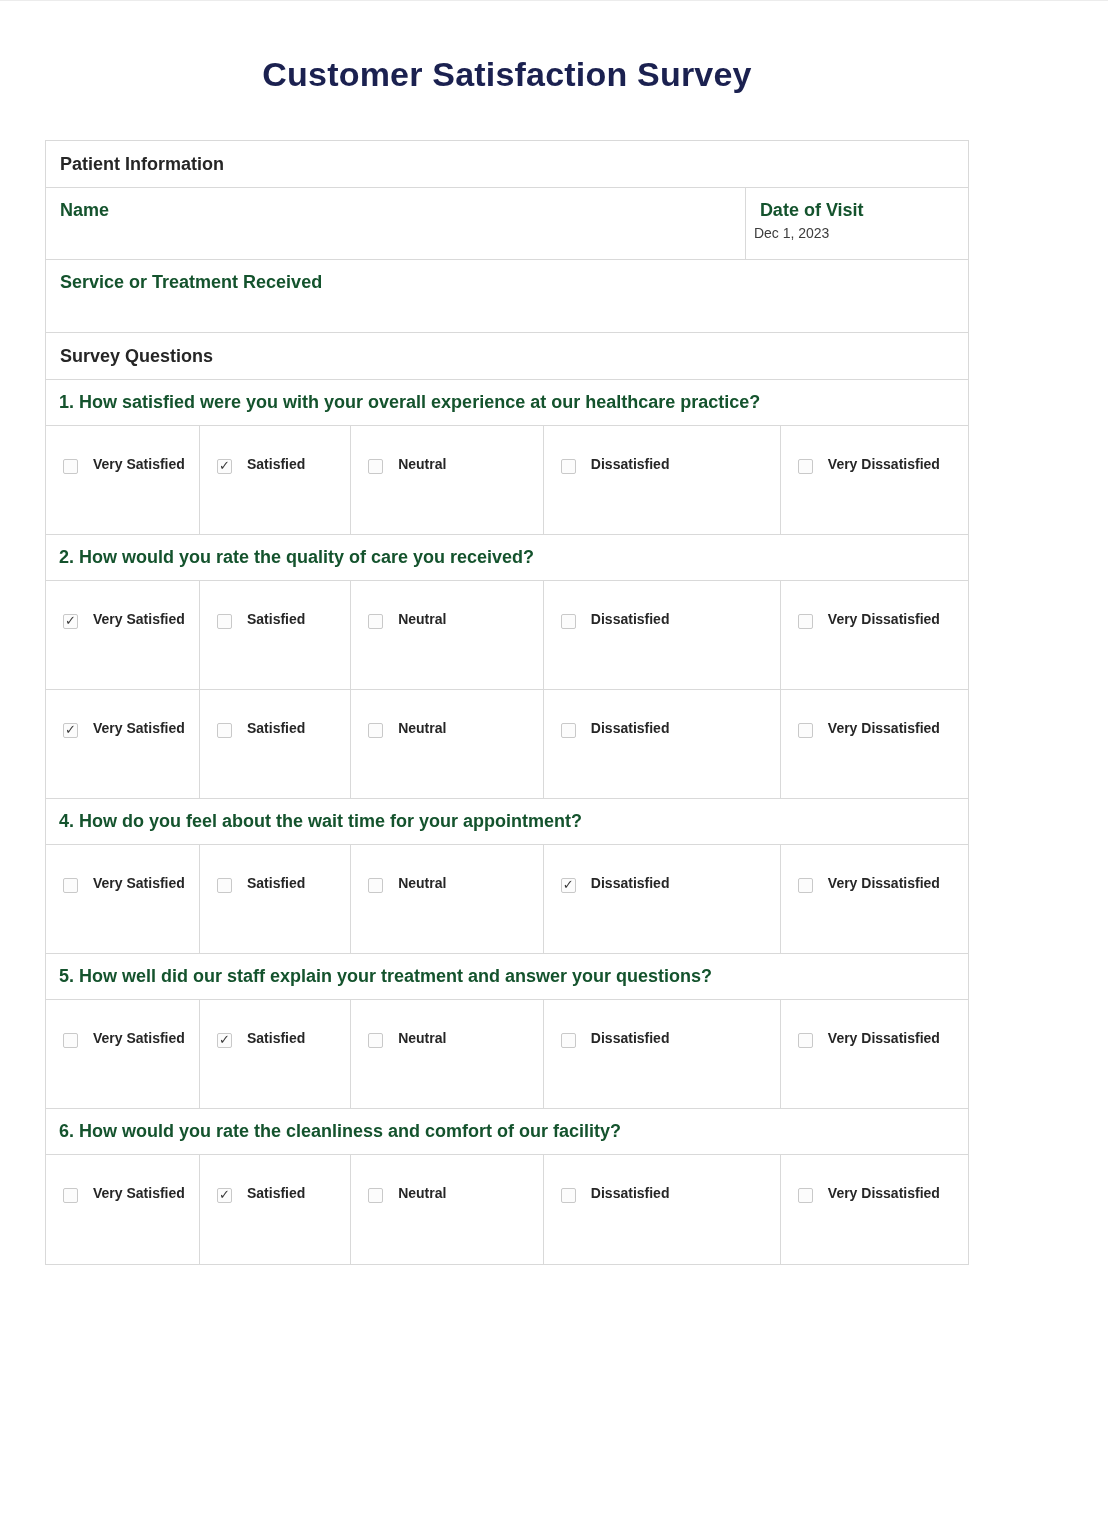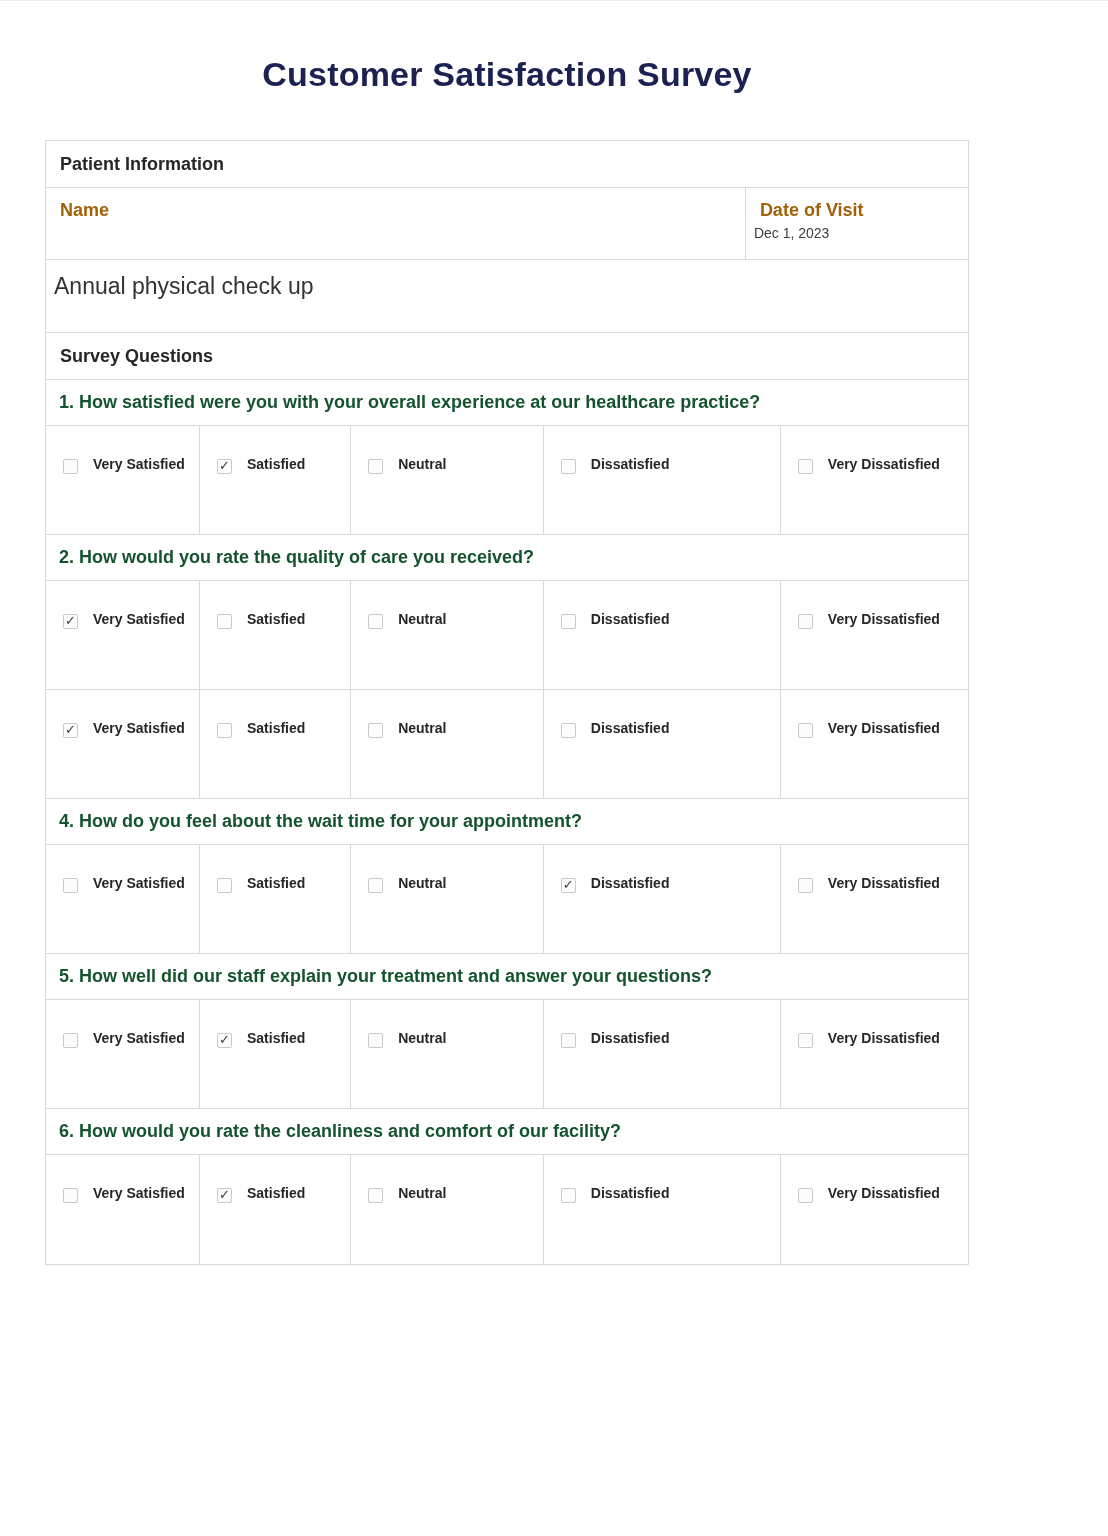--- a/index.html
+++ b/index.html
@@ -45,21 +45,21 @@
     font-weight: bold;
     color: #262626;
   }
   .split-row { display: flex; min-height: 72px; }
   .cell-name { width: 75.8%; padding: 12px 14px 12px 0; }
   .cell-date { width: 24.2%; border-left: 1px solid #d9d9d9; padding: 12px 14px 12px 0; }
   .field-label {
     display: block;
     font-size: 18px;
     font-weight: bold;
-    color: #a16207;
+    color: #14532d;
     padding-left: 14px;
   }
   .field-value {
     display: block;
     font-size: 14px;
     font-weight: normal;
     color: #3d3d3d;
     padding-left: 8px;
     margin-top: 4px;
   }
@@ -136,21 +136,21 @@
       <div class="cell-name">
         <span class="field-label">Name</span>
       </div>
       <div class="cell-date">
         <span class="field-label">Date of Visit</span>
         <span class="field-value">Dec 1, 2023</span>
       </div>
     </div>
 
     <div class="row service-row">
-      <span class="service-value">Annual physical check up</span>
+      <span class="field-label">Service or Treatment Received</span>
     </div>
 
     <div class="row section-header">Survey Questions</div>
 
     <div class="row question-row">1. How satisfied were you with your overall experience at our healthcare practice?</div>
     <div class="row opt-row">
       <div class="opt-cell w1">
         <span class="checkbox"></span>
         <span class="opt-label">Very Satisfied</span>
       </div>

